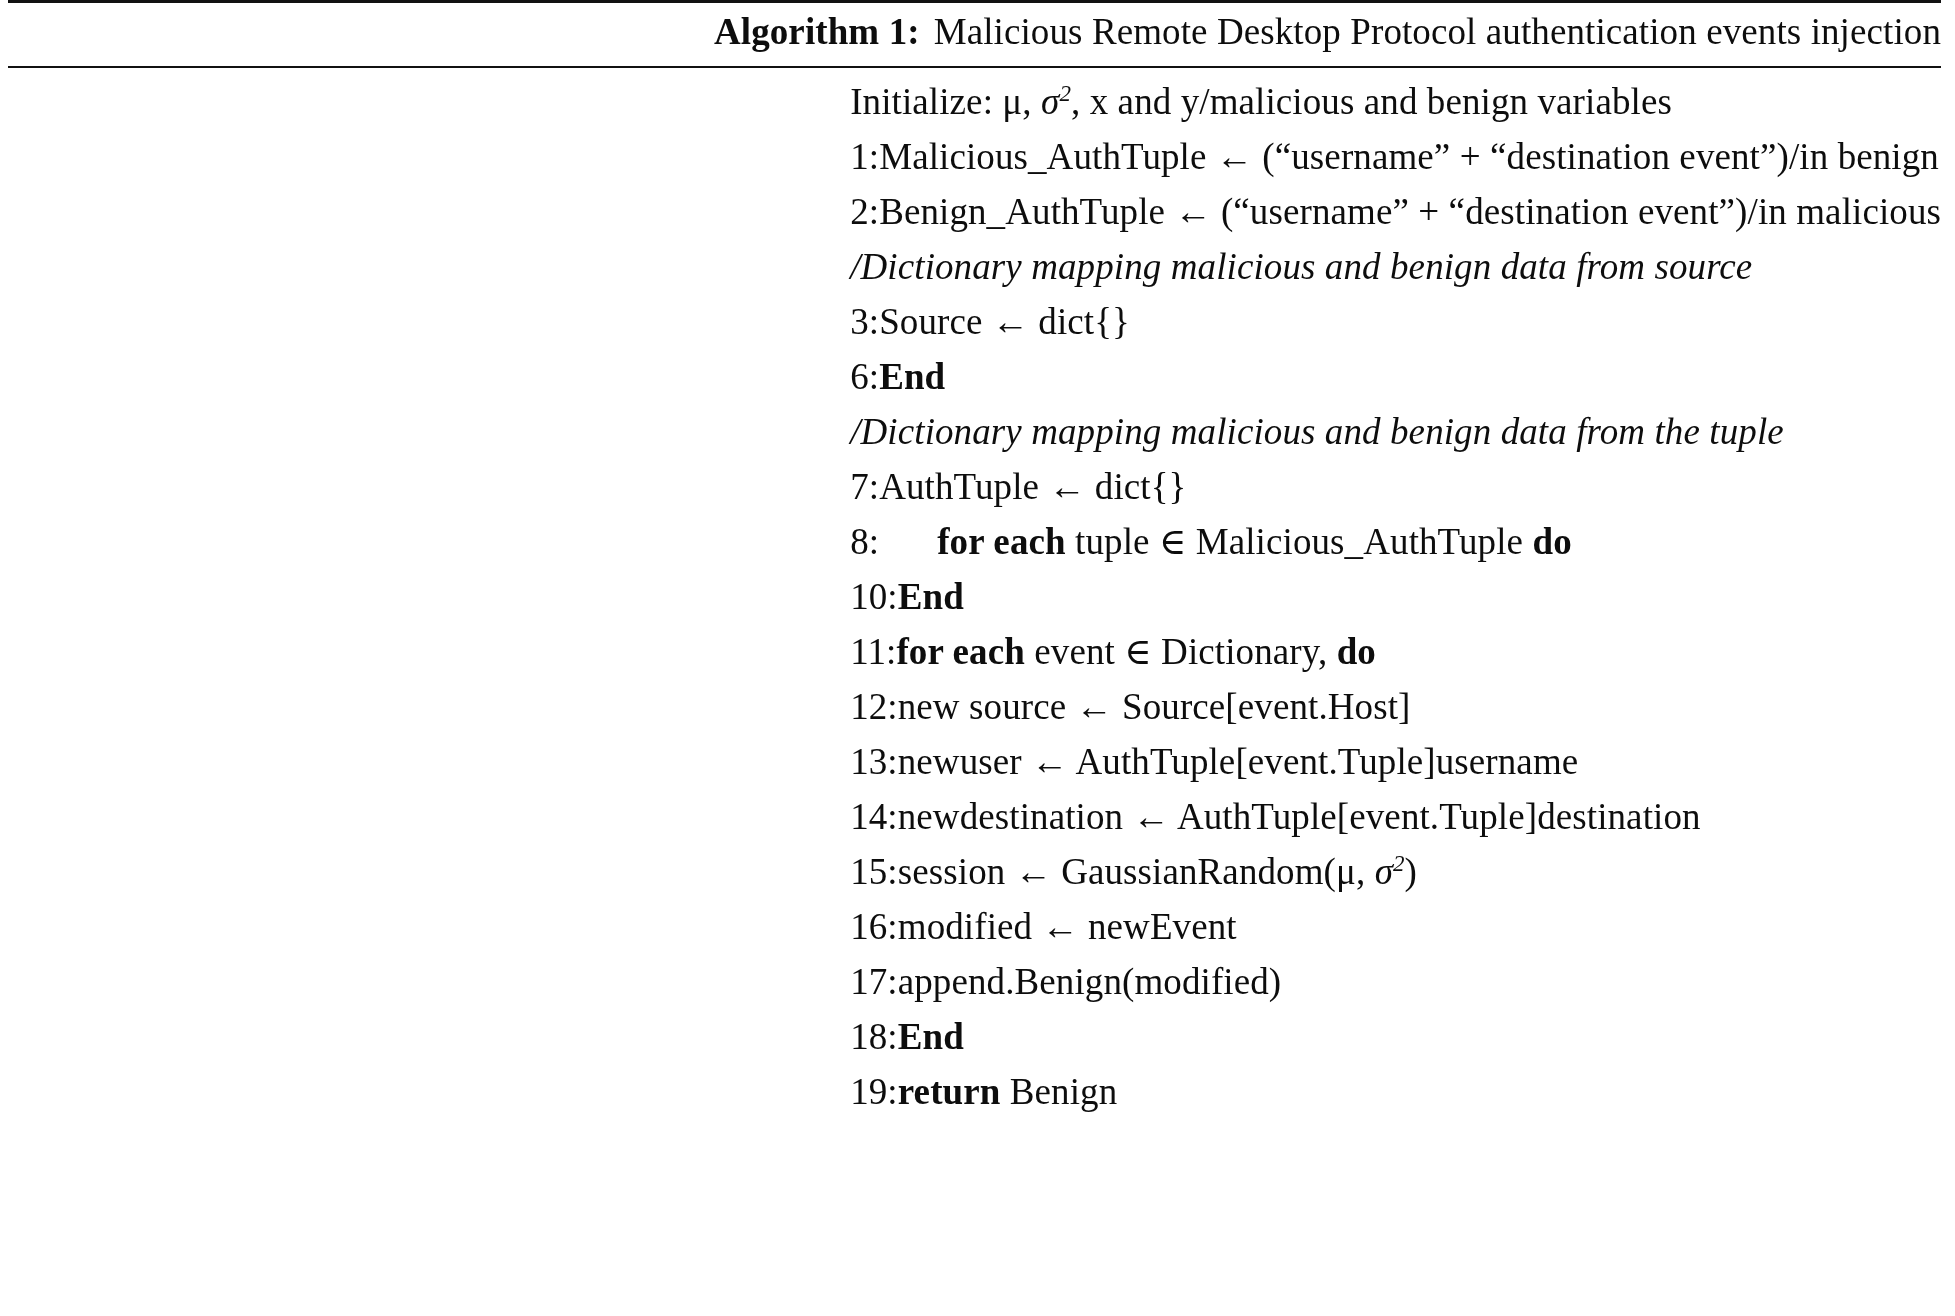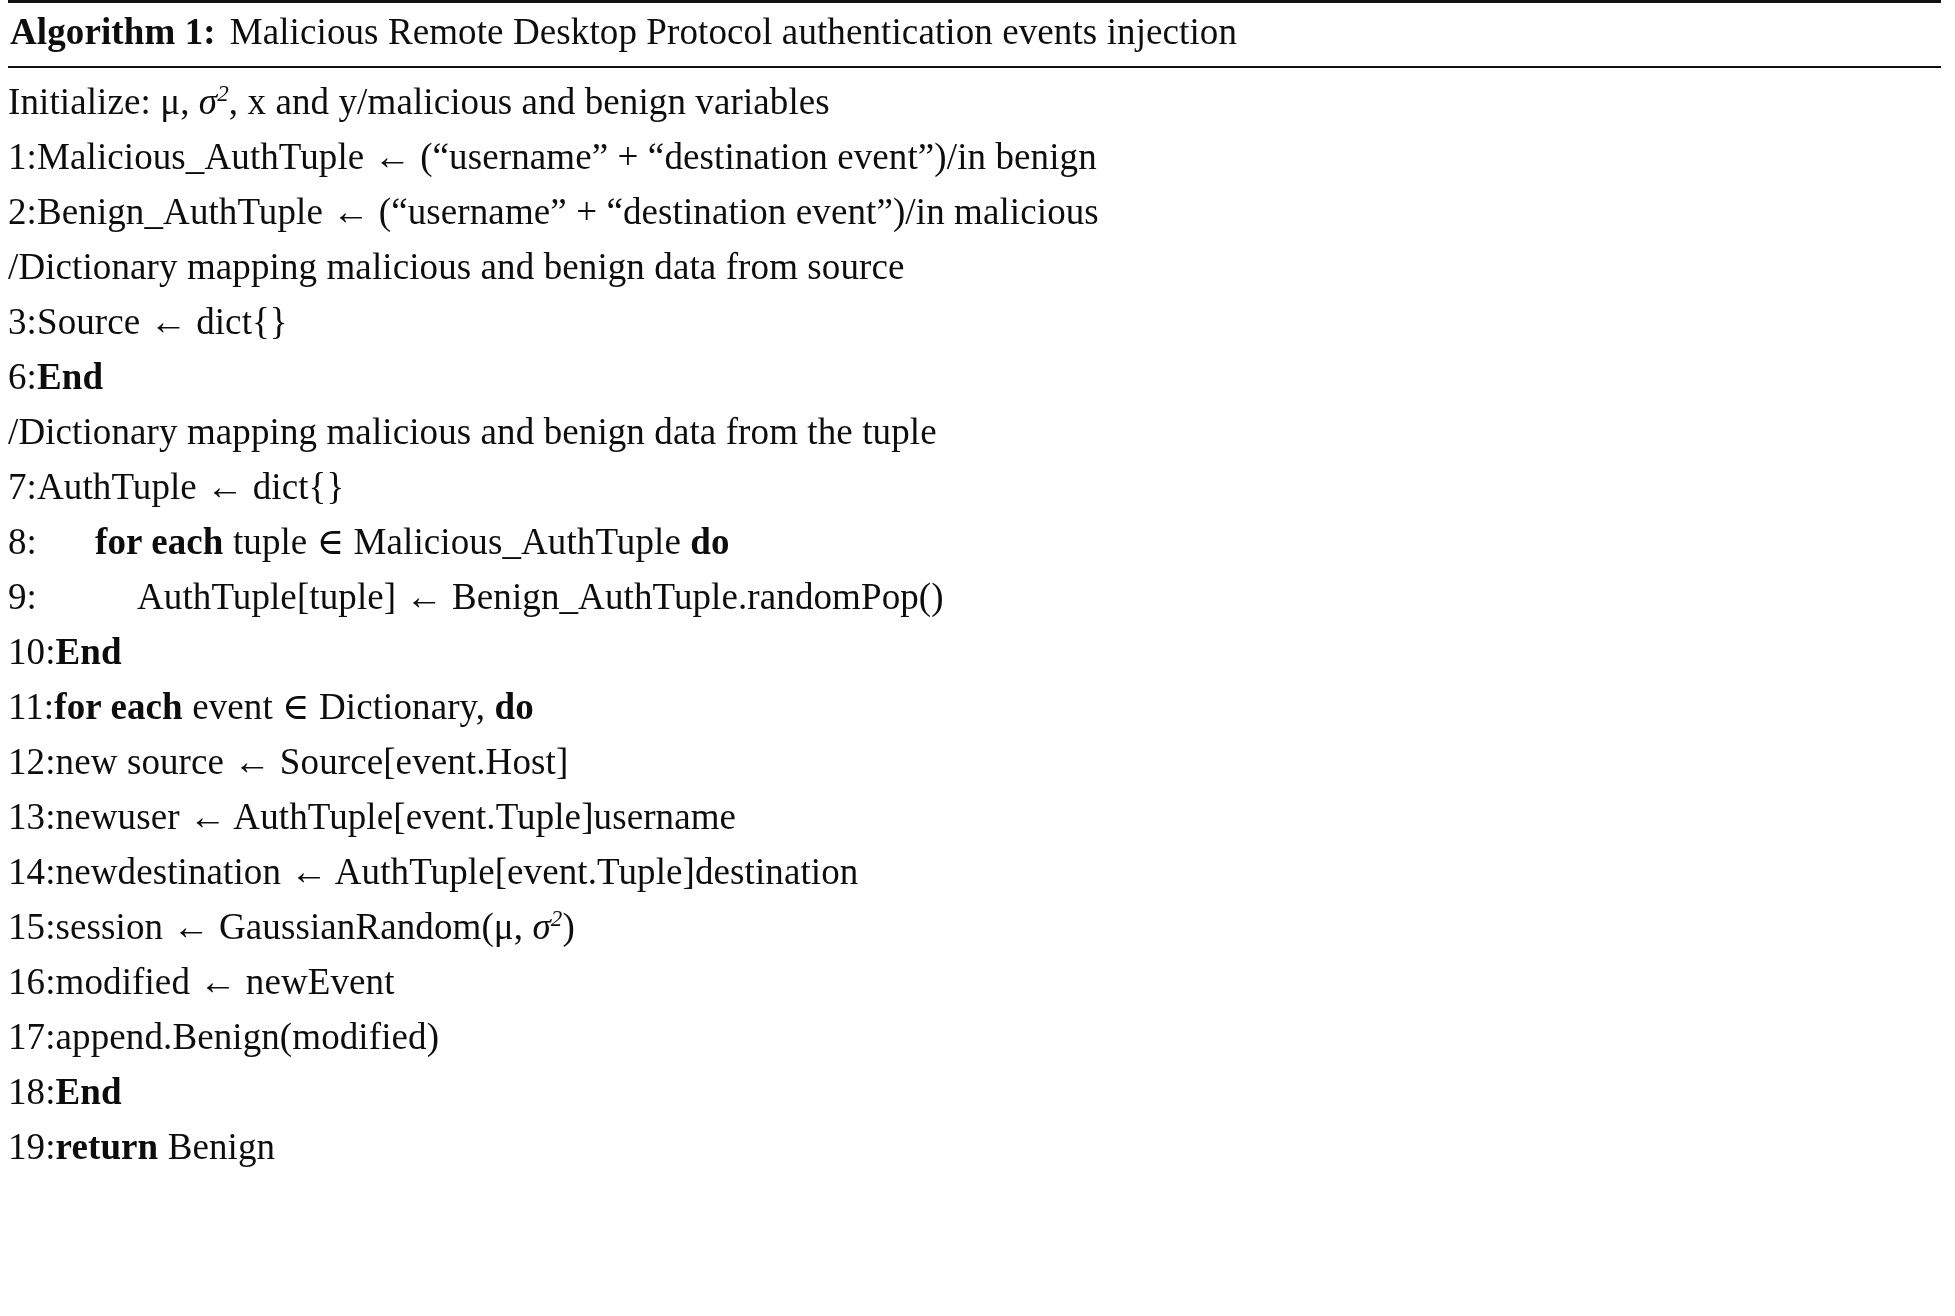--- a/index.html
+++ b/index.html
@@ -15,20 +15,21 @@
     overflow: hidden;
   }
 
   .algorithm {
     box-sizing: border-box;
     width: 1955px;
     height: 1316px;
     padding: 0 14px 0 8px;
     display: flex;
     flex-direction: column;
+    align-items: flex-end;
   }
 
   
   .rule-top {
     border-top: 3px solid #111;
     width: 100%;
     height: 0;
   }
   .rule-mid {
     border-top: 2px solid #111;
@@ -73,21 +74,21 @@
   .line .num { }
 
   .txt { }
 
   
   .indent-0 .txt { padding-left: 0; }
   .indent-1 .txt { padding-left: 58px; }
   .indent-2 .txt { padding-left: 100px; }
 
   .kw { font-weight: bold; }
-  .cmt { }
+  .cmt { font-style: italic; }
   .mathvar { font-style: italic; }
   sup.exp {
     font-size: 0.62em;
     vertical-align: super;
     line-height: 0;
   }
 </style>
 </head>
 <body>
 
@@ -104,21 +105,20 @@
   <div class="body" id="algorithm-body">
       <div class="line indent-0" id="initialize"><span class="txt"><span>Initialize: μ, </span><span class="mathvar">σ<sup class="exp">2</sup></span><span>, x and y/malicious and benign variables</span></span></div>
       <div class="line indent-0" id="step-1"><span class="num">1: </span><span class="txt">Malicious_AuthTuple ← (“username” + “destination event”)/in benign</span></div>
       <div class="line indent-0" id="step-2"><span class="num">2: </span><span class="txt">Benign_AuthTuple ← (“username” + “destination event”)/in malicious</span></div>
       <div class="line indent-0" id="comment-1"><span class="txt cmt">/Dictionary mapping malicious and benign data from source</span></div>
       <div class="line indent-0" id="step-3"><span class="num">3: </span><span class="txt">Source ← dict{}</span></div>
       <div class="line indent-0" id="step-6"><span class="num">6: </span><span class="txt"><span class="kw">End</span></span></div>
       <div class="line indent-0" id="comment-2"><span class="txt cmt">/Dictionary mapping malicious and benign data from the tuple</span></div>
       <div class="line indent-0" id="step-7"><span class="num">7: </span><span class="txt">AuthTuple ← dict{}</span></div>
       <div class="line indent-1" id="step-8"><span class="num">8: </span><span class="txt"><span class="kw">for each</span><span> tuple ∈ Malicious_AuthTuple </span><span class="kw">do</span></span></div>
-      <div class="line indent-2" id="step-9"><span class="num">9: </span><span class="txt">AuthTuple[tuple] ← Benign_AuthTuple.randomPop()</span></div>
       <div class="line indent-0" id="step-10"><span class="num">10: </span><span class="txt"><span class="kw">End</span></span></div>
       <div class="line indent-0" id="step-11"><span class="num">11: </span><span class="txt"><span class="kw">for each</span><span> event ∈ Dictionary, </span><span class="kw">do</span></span></div>
       <div class="line indent-0" id="step-12"><span class="num">12: </span><span class="txt">new source ← Source[event.Host]</span></div>
       <div class="line indent-0" id="step-13"><span class="num">13: </span><span class="txt">newuser ← AuthTuple[event.Tuple]username</span></div>
       <div class="line indent-0" id="step-14"><span class="num">14: </span><span class="txt">newdestination ← AuthTuple[event.Tuple]destination</span></div>
       <div class="line indent-0" id="step-15"><span class="num">15: </span><span class="txt"><span>session ← GaussianRandom(μ, </span><span class="mathvar">σ<sup class="exp">2</sup></span><span>)</span></span></div>
       <div class="line indent-0" id="step-16"><span class="num">16: </span><span class="txt">modified ← newEvent</span></div>
       <div class="line indent-0" id="step-17"><span class="num">17: </span><span class="txt">append.Benign(modified)</span></div>
       <div class="line indent-0" id="step-18"><span class="num">18: </span><span class="txt"><span class="kw">End</span></span></div>
       <div class="line indent-0" id="step-19"><span class="num">19: </span><span class="txt"><span class="kw">return</span><span> Benign</span></span></div>

